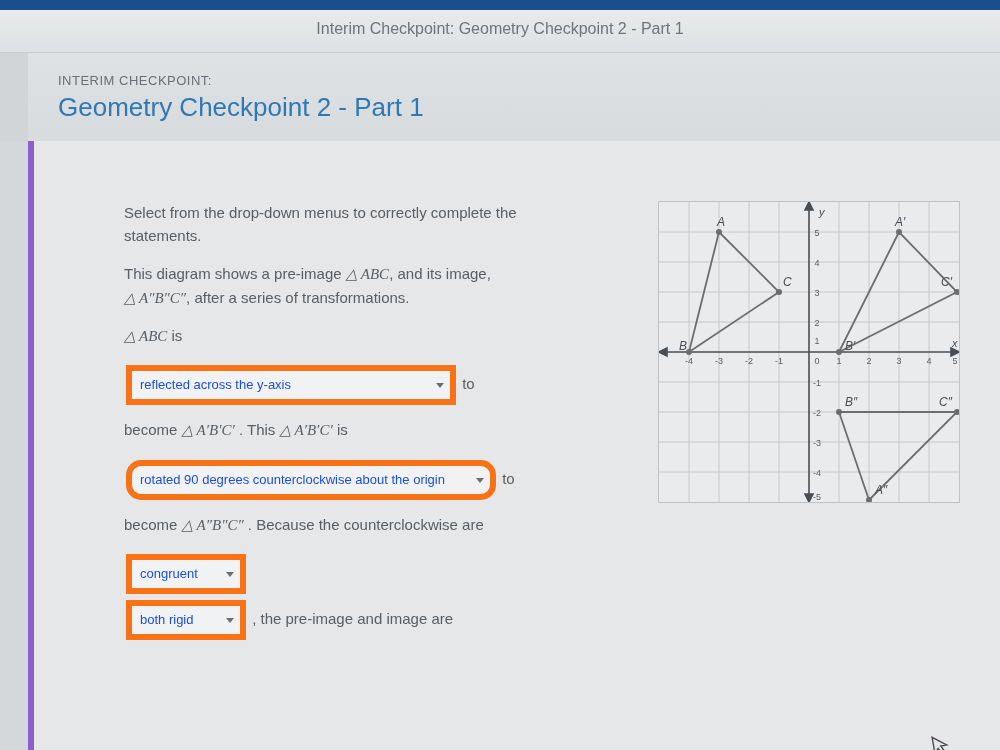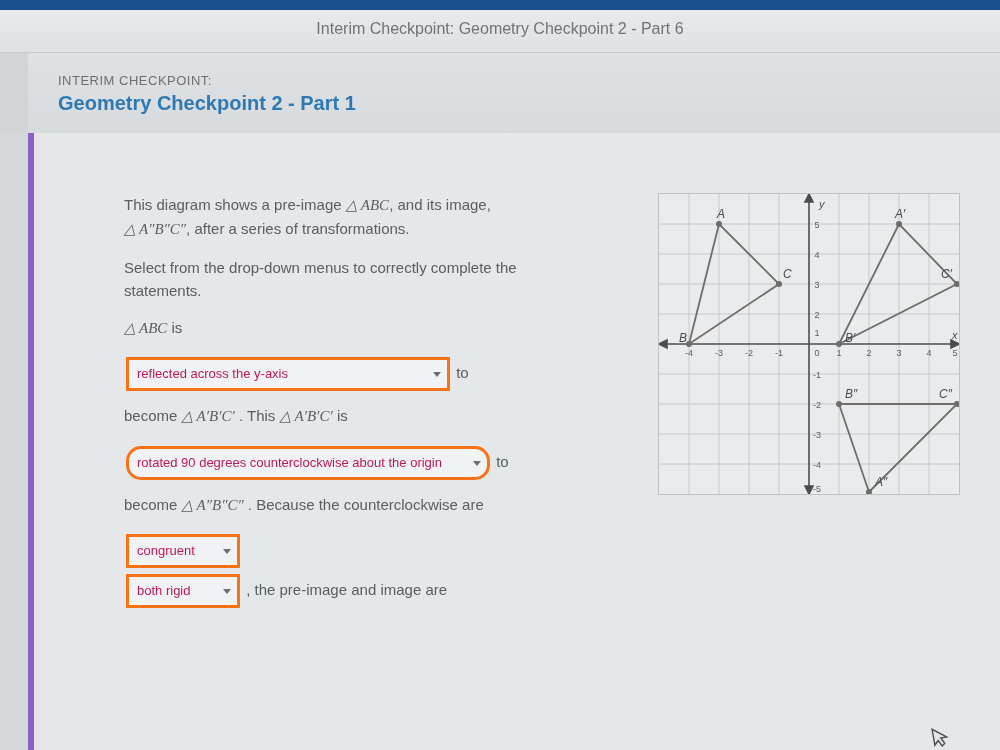--- a/index.html
+++ b/index.html
@@ -29,23 +29,23 @@
     background: linear-gradient(#dfe2e4, #d8dbdd);
     margin-left: 28px;
   }
   .intchk {
     font-size: 13px;
     letter-spacing: 0.5px;
     color: #6b6f73;
     margin-bottom: 4px;
   }
   .bigtitle {
-    font-size: 20px;
+    font-size: 26px;
     color: #2e79b3;
-    font-weight: 700;
+    font-weight: 400;
   }
   .contentarea {
     display: flex;
     background: #d5d8da;
   }
   .purplestrip {
     width: 6px;
     background: #8e5fc8;
     margin-left: 28px;
   }
@@ -63,23 +63,23 @@
     line-height: 1.55;
     max-width: 440px;
   }
   .qtext p { margin: 0 0 14px 0; }
   .tri {
     font-family: 'Times New Roman', Times, serif;
     font-style: italic;
   }
   .sel {
     display: inline-block;
-    border: 3px solid #f97316;
+    border: 6px solid #f97316;
     background: #f1f2f3;
-    color: #be185d;
+    color: #1d4ed8;
     font-size: 13px;
     padding: 4px 20px 4px 8px;
     position: relative;
     vertical-align: middle;
     margin: 3px 2px;
   }
   .sel::after {
     content: "";
     position: absolute;
     right: 6px;
@@ -112,39 +112,39 @@
     color: #4a4e52;
     transform: rotate(-10deg);
   }
 </style>
 </head>
 <body>
 
 <div class="topbar"></div>
 
 <div class="subhead">
-  <span>Interim Checkpoint: Geometry Checkpoint 2 - Part 6</span>
+  <span>Interim Checkpoint: Geometry Checkpoint 2 - Part 1</span>
 </div>
 
 <div class="maintitlewrap">
   <div class="intchk">INTERIM CHECKPOINT:</div>
   <div class="bigtitle">Geometry Checkpoint 2 - Part 1</div>
 </div>
 
 <div class="contentarea">
   <div class="purplestrip"></div>
   <div class="panel">
 
     <div class="qtext">
+      <p>Select from the drop-down menus to correctly complete the statements.</p>
       <p>
         <span>This diagram shows a pre-image </span>
         <span class="tri">△ ABC</span><span>, and its image,</span><br>
         <span class="tri">△ A″B″C″</span><span>, after a series of transformations.</span>
       </p>
-      <p>Select from the drop-down menus to correctly complete the statements.</p>
 
       <p>
         <span class="tri">△ ABC</span>
         <span class="inlinet"> is</span>
       </p>
 
       <div style="margin-bottom:10px;">
         <span class="sel w1">reflected across the y-axis</span>
         <span class="inlinet">to</span>
       </div>

